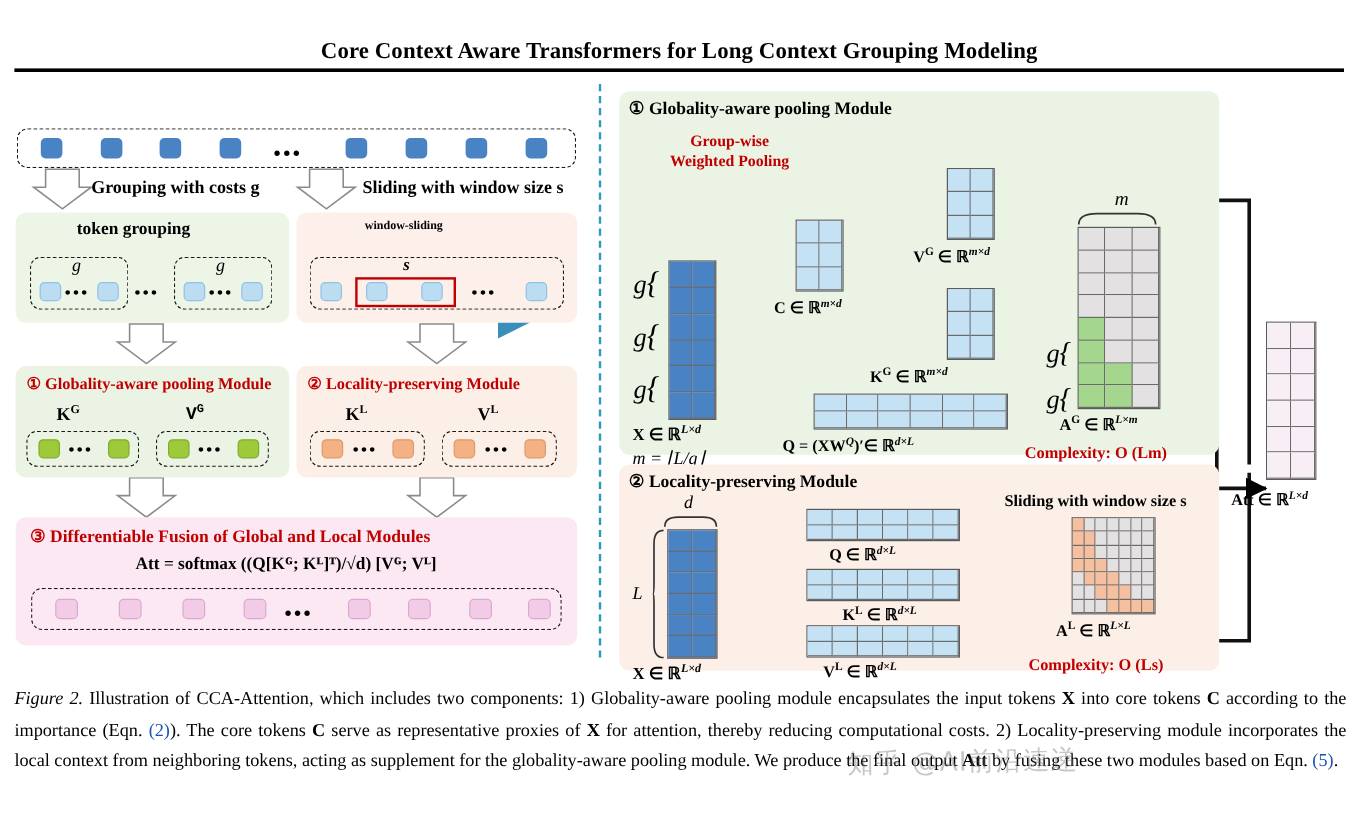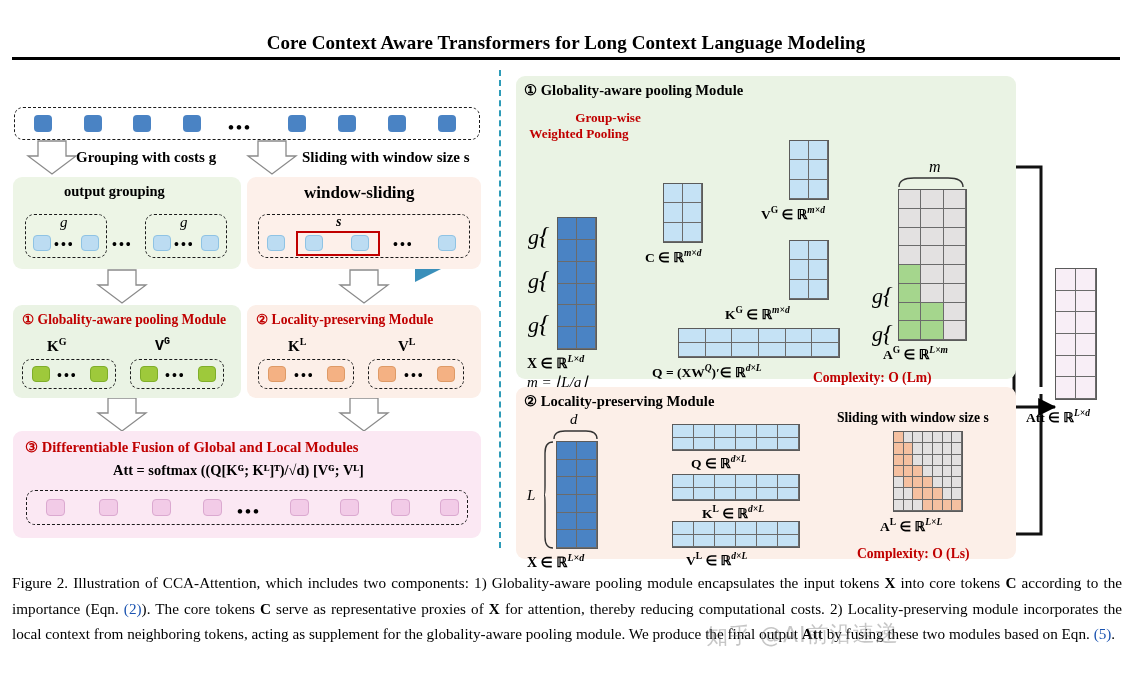--- a/index.html
+++ b/index.html
@@ -74,36 +74,36 @@
 
   .brace { position:absolute; font-size:22px; line-height:1; }
 
   svg.ovl { position:absolute; left:0; top:0; width:1132px; height:500px; pointer-events:none; overflow:visible; }
 
   
   .caption {
     position:absolute; left:12px; top:570px; width:1110px;
     font-size:15.2px; line-height:25.5px; text-align:justify;
   }
-  .caption .figlbl { }
+  .caption .figlbl { font-style:italic; }
   .caption a { color:#1a53b0; text-decoration:none; }
 
   .watermark {
     position:absolute; left:706px; top:620px;
     font-size:22px; color:rgba(120,120,120,.42);
     font-family:"DejaVu Sans", sans-serif; letter-spacing:1px;
     transform:rotate(-1deg);
   }
 </style>
 </head>
 <body>
 
 <div class="page">
 
-  <div class="title">Core Context Aware Transformers for Long Context Language Modeling</div>
+  <div class="title">Core Context Aware Transformers for Long Context Grouping Modeling</div>
   <div class="rule"></div>
 
   <div class="figure">
 
     <div class="vdivider"></div>
 
     <svg class="ovl">
       <defs>
         <marker id="ah" markerWidth="7" markerHeight="7" refX="5.6" refY="3" orient="auto">
           <path d="M0,0 L6,3 L0,6 z" fill="#000"></path>
@@ -168,35 +168,35 @@
     <div class="dots" style="left:228px; top:57px;">•••</div>
     <div class="chip blue" style="left:288px; top:53px; width:18px; height:17px;"></div>
     <div class="chip blue" style="left:338px; top:53px; width:18px; height:17px;"></div>
     <div class="chip blue" style="left:388px; top:53px; width:18px; height:17px;"></div>
     <div class="chip blue" style="left:438px; top:53px; width:18px; height:17px;"></div>
 
     <div class="lbl b" style="left:76px; top:87px; font-size:15px;">Grouping with costs g</div>
     <div class="lbl b" style="left:302px; top:87px; font-size:15px;">Sliding with window size s</div>
 
     <div class="panel greenL" style="left:13px; top:115px; width:228px; height:92px;"></div>
-    <div class="lbl b" style="left:64px; top:121px; font-size:14.5px;">output grouping</div>
+    <div class="lbl b" style="left:64px; top:121px; font-size:14.5px;">token grouping</div>
     <div class="dashbox thin" style="left:25px; top:152px; width:82px; height:44px;"></div>
     <div class="lbl ital" style="left:60px; top:152px; font-size:15px;">g</div>
     <div class="chip lblue" style="left:33px; top:173px; width:18px; height:16px;"></div>
     <div class="dots" style="left:54px; top:176px; font-size:14px;">•••</div>
     <div class="chip lblue" style="left:81px; top:173px; width:18px; height:16px;"></div>
     <div class="dots" style="left:112px; top:176px; font-size:14px;">•••</div>
     <div class="dashbox thin" style="left:145px; top:152px; width:82px; height:44px;"></div>
     <div class="lbl ital" style="left:180px; top:152px; font-size:15px;">g</div>
     <div class="chip lblue" style="left:153px; top:173px; width:18px; height:16px;"></div>
     <div class="dots" style="left:174px; top:176px; font-size:14px;">•••</div>
     <div class="chip lblue" style="left:201px; top:173px; width:18px; height:16px;"></div>
 
     <div class="panel peachL" style="left:247px; top:115px; width:234px; height:92px;"></div>
-    <div class="lbl b" style="left:304px; top:121px; font-size:17px;">window-sliding</div>
+    <div class="lbl b" style="left:304px; top:121px; font-size:10px;">window-sliding</div>
     <div class="dashbox thin" style="left:258px; top:152px; width:212px; height:44px;"></div>
     <div class="lbl ital b" style="left:336px; top:152px; font-size:14px;">s</div>
     <div class="chip lblue" style="left:267px; top:173px; width:18px; height:16px;"></div>
     <div style="position:absolute; left:296px; top:169px; width:84px; height:25px; border:2px solid #c00000;"></div>
     <div class="chip lblue" style="left:305px; top:173px; width:18px; height:16px;"></div>
     <div class="chip lblue" style="left:351px; top:173px; width:18px; height:16px;"></div>
     <div class="dots" style="left:393px; top:176px; font-size:14px;">•••</div>
     <div class="chip lblue" style="left:438px; top:173px; width:18px; height:16px;"></div>
 
     <div class="panel green" style="left:13px; top:243px; width:228px; height:93px;"></div>
@@ -256,21 +256,21 @@
     <div class="chip pinkc" style="left:391px; top:437px; width:19px; height:17px;"></div>
     <div class="chip pinkc" style="left:440px; top:437px; width:19px; height:17px;"></div>
 
     <div class="panel green" style="left:516px; top:14px; width:500px; height:303px;"></div>
     <div class="lbl b" style="left:524px; top:19px; font-size:14.6px;">
       <span>①</span>
       <span>Globality-aware pooling Module</span>
     </div>
 
     <div class="lbl b red" style="left:553px; top:48px; font-size:13.2px; text-align:center; width:110px;">Group-wise</div>
-    <div class="lbl b red" style="left:514px; top:64px; font-size:13.2px; text-align:center; width:130px;">Weighted Pooling</div>
+    <div class="lbl b red" style="left:543px; top:64px; font-size:13.2px; text-align:center; width:130px;">Weighted Pooling</div>
 
     <div class="mat" style="left:557px; top:155px; width:40px; height:133px; grid-template-columns:repeat(2,1fr); grid-template-rows:repeat(6,1fr);">
       <i class="cell-dkblue"></i>
         <i class="cell-dkblue"></i>
       <i class="cell-dkblue"></i>
         <i class="cell-dkblue"></i>
       <i class="cell-dkblue"></i>
         <i class="cell-dkblue"></i>
       <i class="cell-dkblue"></i>
         <i class="cell-dkblue"></i>
@@ -379,21 +379,21 @@
     </div>
     <div class="brace ital" style="left:872px; top:221px;">
       <span>g</span><span style="font-size:24px;">{</span>
     </div>
     <div class="brace ital" style="left:872px; top:259px;">
       <span>g</span><span style="font-size:24px;">{</span>
     </div>
     <div class="lbl b" style="left:883px; top:283px; font-size:13.5px;">
       <span>A</span><sup style="font-size:9.5px;">G</sup><span> ∈  ℝ</span><sup class="ital" style="font-size:9.5px;">L×m</sup>
     </div>
-    <div class="lbl b red" style="left:813px; top:308px; font-size:13.6px;">Complexity: O (Lm)</div>
+    <div class="lbl b red" style="left:854px; top:308px; font-size:13.6px;">Complexity: O (Lm)</div>
 
     <div class="panel peach" style="left:516px; top:325px; width:500px; height:172px;"></div>
     <div class="lbl b" style="left:524px; top:330px; font-size:14.6px;">
       <span>②</span>
       <span>Locality-preserving Module</span>
     </div>
 
     <div class="lbl ital" style="left:570px; top:349px; font-size:15px;">d</div>
     <svg style="position:absolute; left:553px; top:367px; width:48px; height:11px;">
       <path d="M1,10 Q1,2 12,2 L33,2 Q44,2 44,10" fill="none" stroke="#333" stroke-width="1.4"></path>

